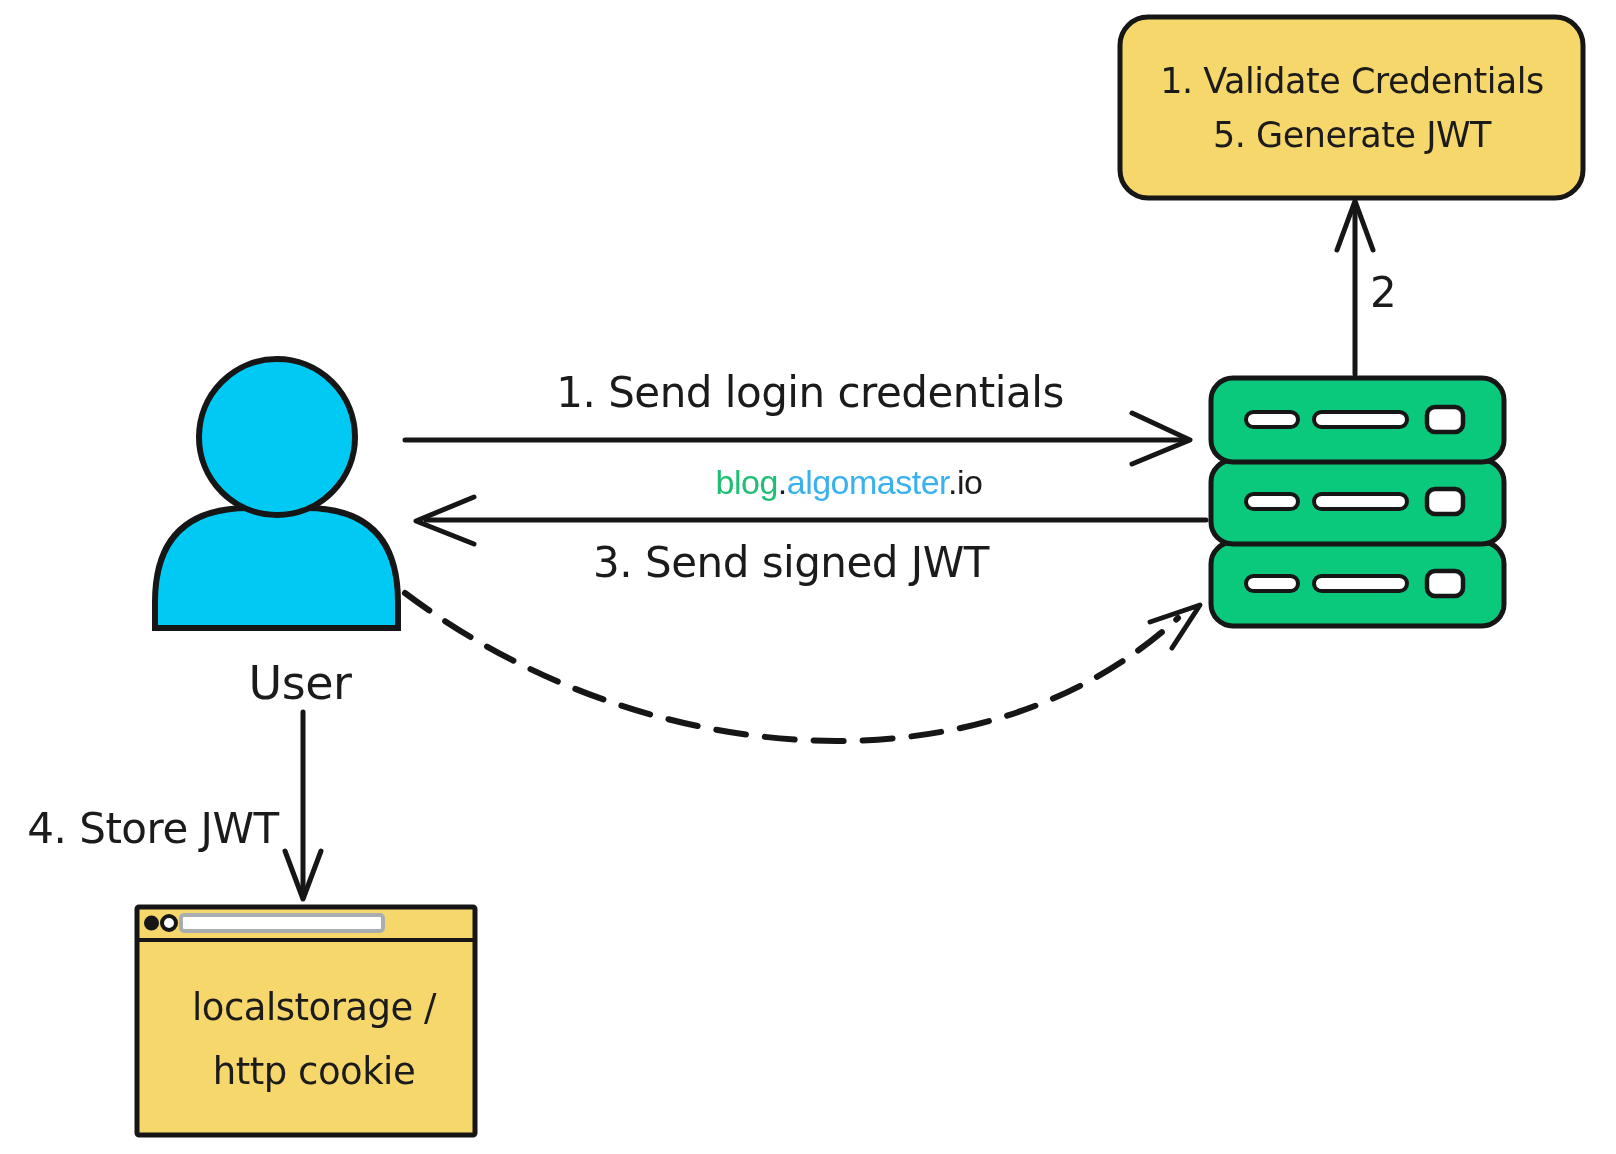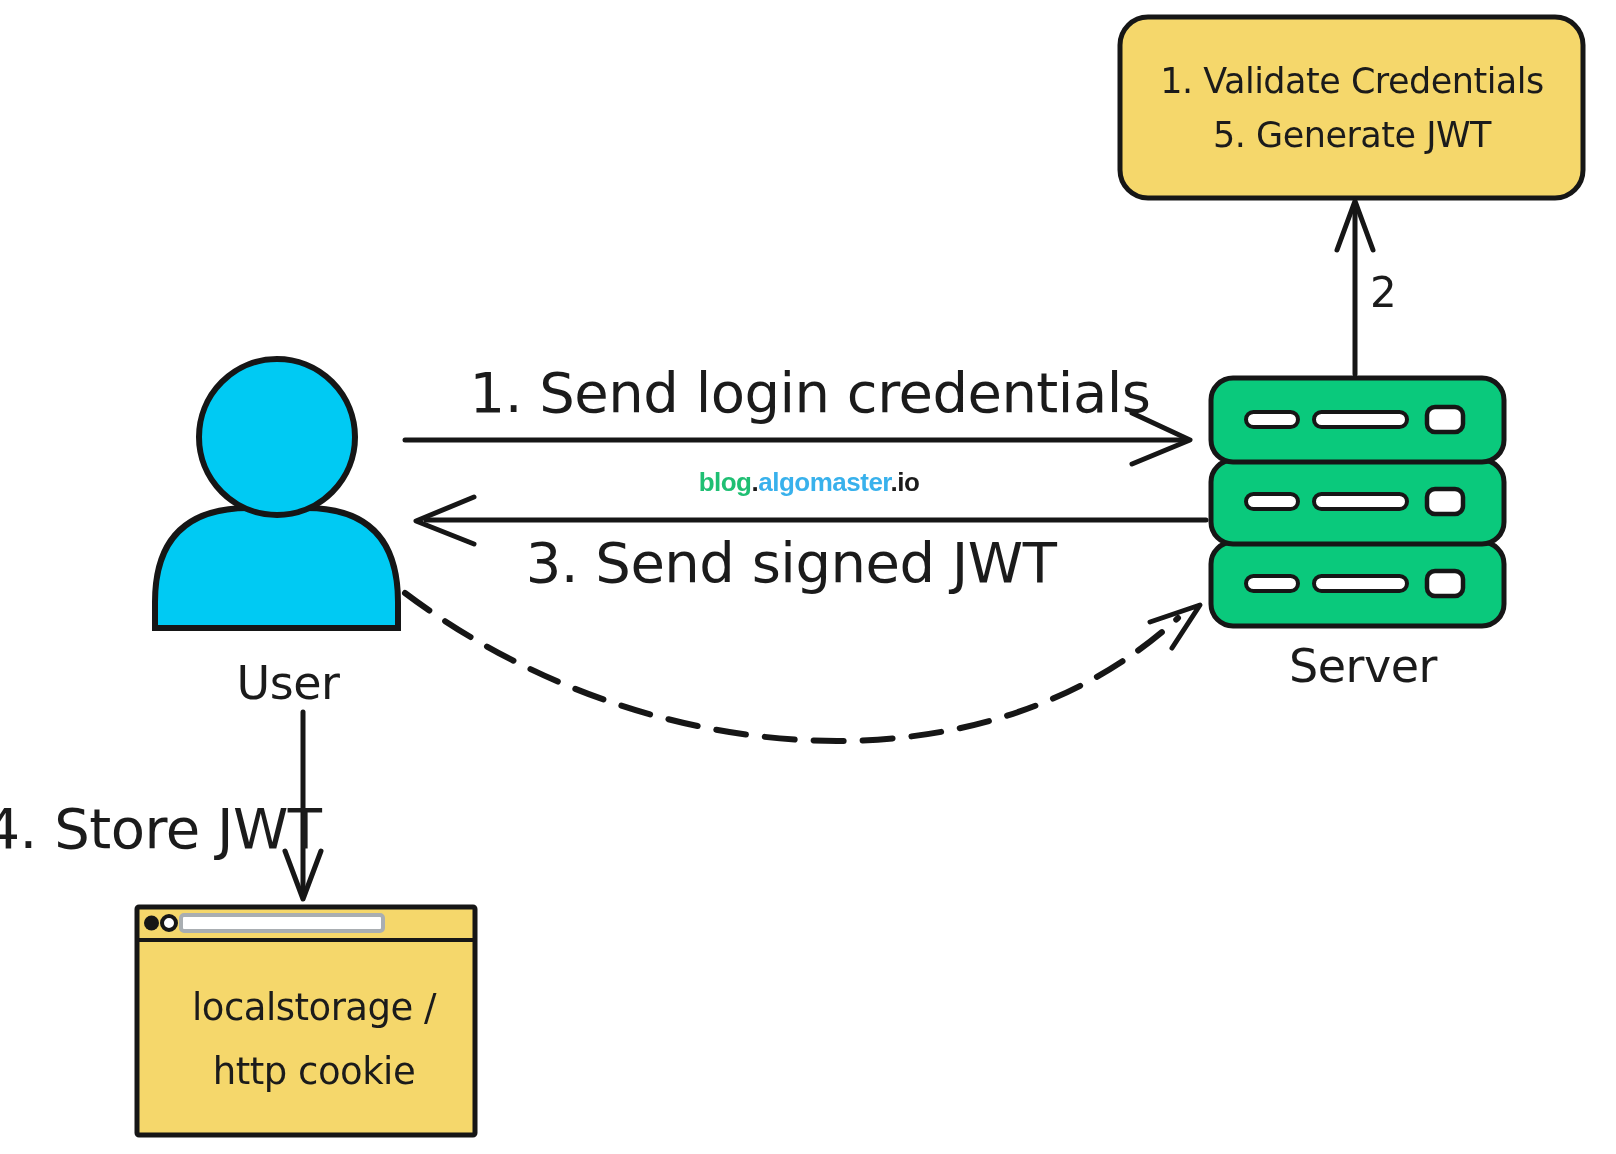--- a/index.html
+++ b/index.html
@@ -10,35 +10,36 @@
     background:#ffffff;
     overflow:hidden;
     font-family:"DejaVu Sans",sans-serif;
   }
   .canvas svg{position:absolute;left:0;top:0;}
   .lbl{
     position:absolute;
     transform:translate(-50%,-50%);
     white-space:nowrap;
     font-family:"DejaVu Sans",sans-serif;
-    font-size:56px;
+    font-size:42px;
     color:#1b1b1b;
     text-align:center;
     letter-spacing:-0.5px;
   }
   .node-lbl{font-size:46px;}
   .two{line-height:57px;}
   .box-lbl{font-size:35px;line-height:54px;}
   .storage-lbl{font-size:37px;line-height:64px;}
   .small-num{font-size:42px;}
   .wm{
     font-family:"Liberation Sans","DejaVu Sans",sans-serif;
-    font-weight:bold;
-    font-size:26px;
+    font-weight:normal;
+    font-size:34px;
     letter-spacing:-0.5px;
+    margin-left:40px;
   }
   .wm-green{color:#1FBF73;}
   .wm-blue{color:#38B1EC;}
   .wm-dark{color:#1b1b1b;}
 </style>
 </head>
 <body>
 
 <div class="canvas">
 
@@ -120,23 +121,22 @@
   <div class="lbl small-num" style="left:1383px; top:292px;">2</div>
 
   <div class="lbl" style="left:810px; top:392px;">1. Send login credentials</div>
 
   <div class="lbl wm" style="left:809px; top:482px;">
     <span class="wm-green">blog</span><span class="wm-dark">.</span><span class="wm-blue">algomaster</span><span class="wm-dark">.io</span>
   </div>
 
   <div class="lbl" style="left:791px; top:562px;">3. Send signed JWT</div>
 
-  <div class="lbl node-lbl" style="left:288px; top:683px;">User</div>
+  <div class="lbl node-lbl" style="left:300px; top:683px;">User</div>
 
-  <div class="lbl node-lbl" style="left:1363px; top:666px;">Server</div>
 
 
   <div class="lbl" style="left:153px; top:828px;">4. Store JWT</div>
 
   <div class="lbl two storage-lbl" style="left:314px; top:1040px;">
     <div>localstorage /</div>
     <div>http cookie</div>
   </div>
 
 </div>

